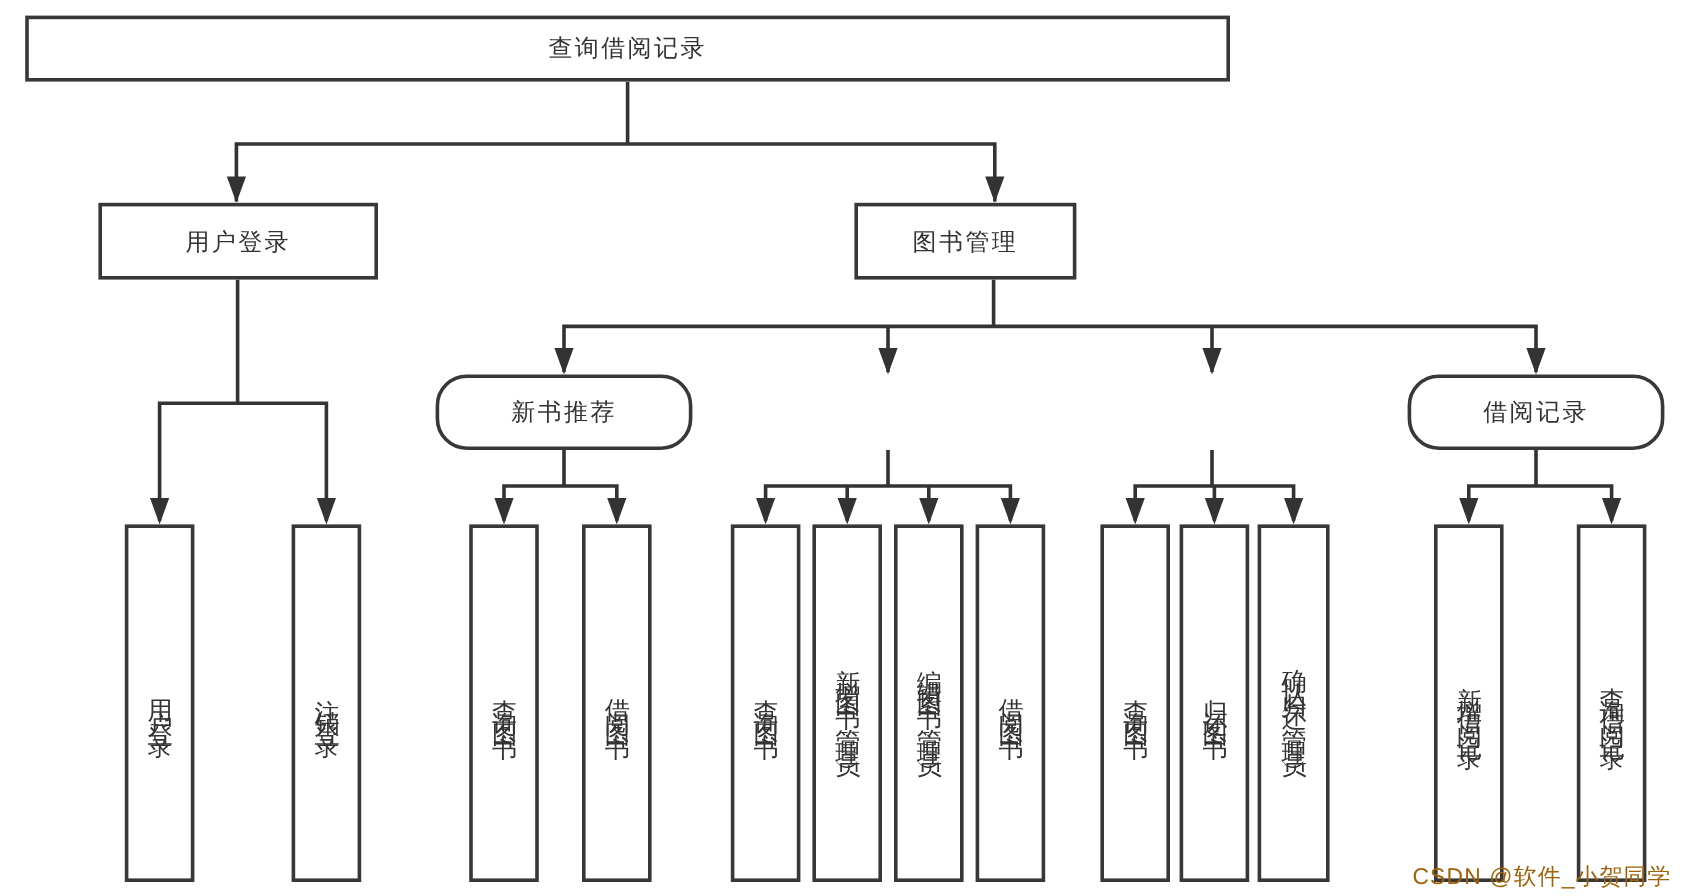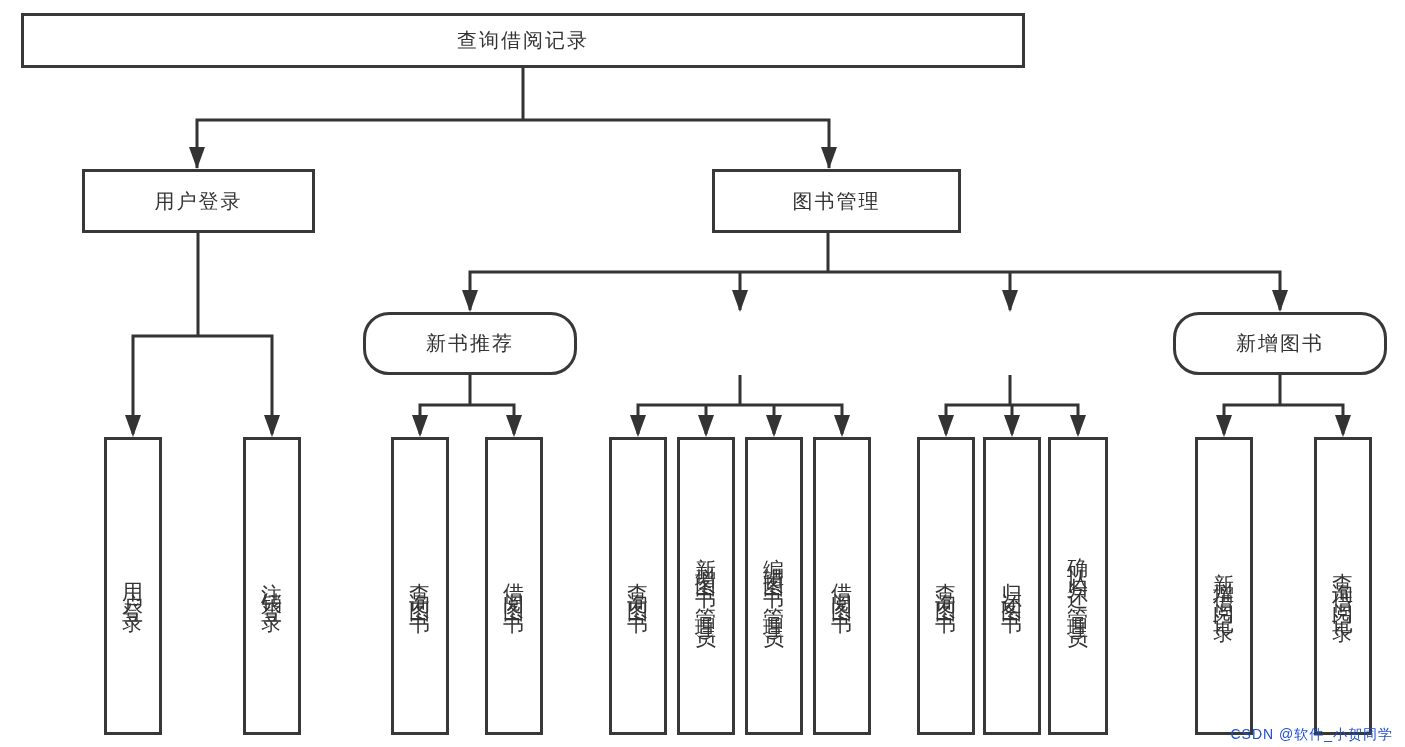--- a/index.html
+++ b/index.html
@@ -20,21 +20,21 @@
     border: 3px solid #383838;
     display: flex;
     align-items: center;
     justify-content: center;
     z-index: 2;
     color: #333333;
   }
   .h-label { font-size: 20px; letter-spacing: 2px; }
   .root   { left: 21px;  top: 13px;  width: 1004px; height: 55px; }
   .lv2-a  { left: 82px;  top: 169px; width: 233px;  height: 64px; }
-  .lv2-b  { left: 712px; top: 169px; width: 249px;  height: 64px; }
+  .lv2-b  { left: 712px; top: 169px; width: 185px;  height: 64px; }
   .lv3    { top: 312px; width: 214px; height: 63px; border-radius: 26px; }
   .lv3-0  { left: 363px; }
   .lv3-1  { left: 633px; }
   .lv3-2  { left: 903px; }
   .lv3-3  { left: 1173px; }
   .leaf {
     top: 437px; width: 58px; height: 298px;
     writing-mode: vertical-rl;
     text-orientation: mixed;
     font-size: 21px;
@@ -53,22 +53,22 @@
   .lf-8  { left: 917px; }
   .lf-9  { left: 983px; }
   .lf-10 { left: 1048px; width: 60px; }
   .lf-11 { left: 1195px; }
   .lf-12 { left: 1314px; }
   .watermark {
     position: absolute;
     right: 12px;
     bottom: 3px;
     z-index: 3;
-    font-size: 14px;
-    color: #1d4ed8;
+    font-size: 19px;
+    color: #a16207;
     letter-spacing: 1px;
     white-space: nowrap;
   }
 </style>
 </head>
 <body>
 
 <div class="canvas">
 
   <svg class="wires" width="1405" height="747" viewBox="0 0 1405 747">
@@ -119,21 +119,21 @@
     <span>用户登录</span>
   </div>
   <div class="box lv2-b h-label">
     <span>图书管理</span>
   </div>
 
   <div class="box lv3 lv3-0 h-label">
     <span>新书推荐</span>
   </div>
   <div class="box lv3 lv3-3 h-label">
-    <span>新增图书</span>
+    <span>借阅记录</span>
   </div>
 
   <div class="box leaf lf-0">用户登录</div>
   <div class="box leaf lf-1">注销登录</div>
 
   <div class="box leaf lf-2">查询图书</div>
   <div class="box leaf lf-3">借阅图书</div>
 
   <div class="box leaf lf-4">查询图书</div>
   <div class="box leaf lf-5">新增图书（管理员）</div>

